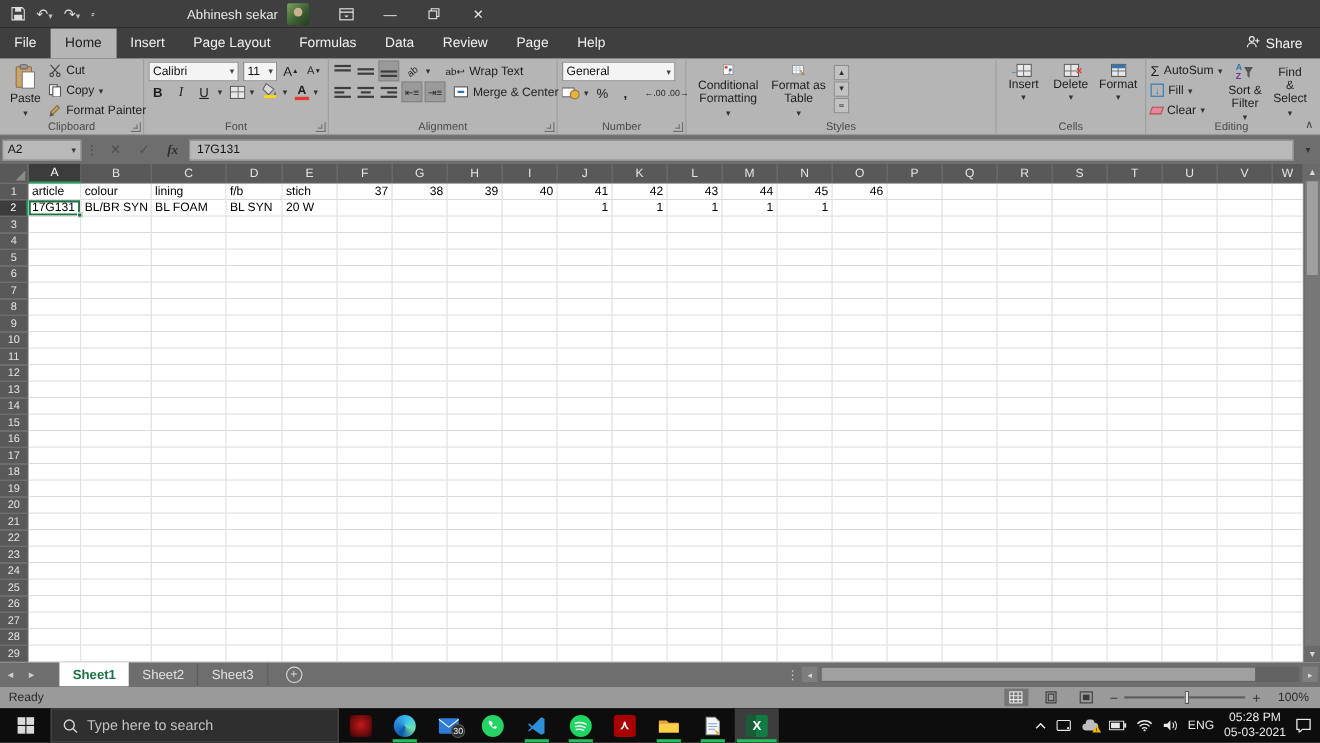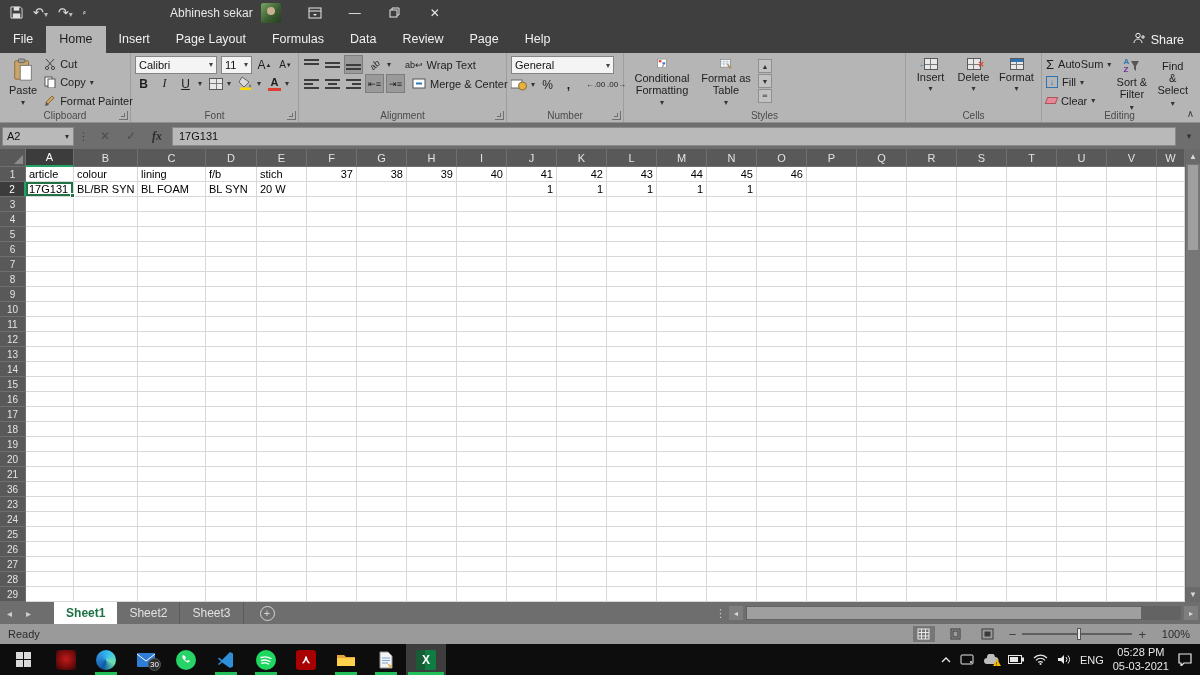--- a/index.html
+++ b/index.html
@@ -1053,21 +1053,21 @@
           <div class="cell" style="width: 50px;"></div>
           <div class="cell" style="width: 50px;"></div>
           <div class="cell" style="width: 50px;"></div>
           <div class="cell" style="width: 50px;"></div>
           <div class="cell" style="width: 50px;"></div>
           <div class="cell" style="width: 50px;"></div>
           <div class="cell" style="width: 50px;"></div>
           <div class="cell" style="width: 28px;"></div>
         </div>
         <div class="grow">
-          <div class="rowh">36</div>
+          <div class="rowh">22</div>
           <div class="cell" style="width: 48px;"></div>
           <div class="cell" style="width: 64px;"></div>
           <div class="cell" style="width: 68px;"></div>
           <div class="cell" style="width: 51px;"></div>
           <div class="cell" style="width: 50px;"></div>
           <div class="cell" style="width: 50px;"></div>
           <div class="cell" style="width: 50px;"></div>
           <div class="cell" style="width: 50px;"></div>
           <div class="cell" style="width: 50px;"></div>
           <div class="cell" style="width: 50px;"></div>
@@ -1328,20 +1328,27 @@
   </div>
 
   <div class="taskbar">
     <div class="startbtn">
       <span class="winlogo">
           <b></b>
           <b></b>
           <b></b>
           <b></b>
         </span>
+    </div>
+    <div class="tsearch">
+      <svg width="14" height="14" viewBox="0 0 14 14">
+          <circle cx="6" cy="6" r="4.5" fill="none" stroke="#d5d5d5" stroke-width="1.3"></circle>
+          <path d="M9.5 9.5L13 13" stroke="#d5d5d5" stroke-width="1.3"></path>
+        </svg>
+      <input type="text" placeholder="Type here to search" style="">
     </div>
     <div class="tapps">
       <div class="tapp">
           <span class="ic-red"></span>
         </div>
       <div class="tapp running">
           <span class="ic-edge"></span>
         </div>
       <div class="tapp">
         <svg width="20" height="16" viewBox="0 0 20 16">

